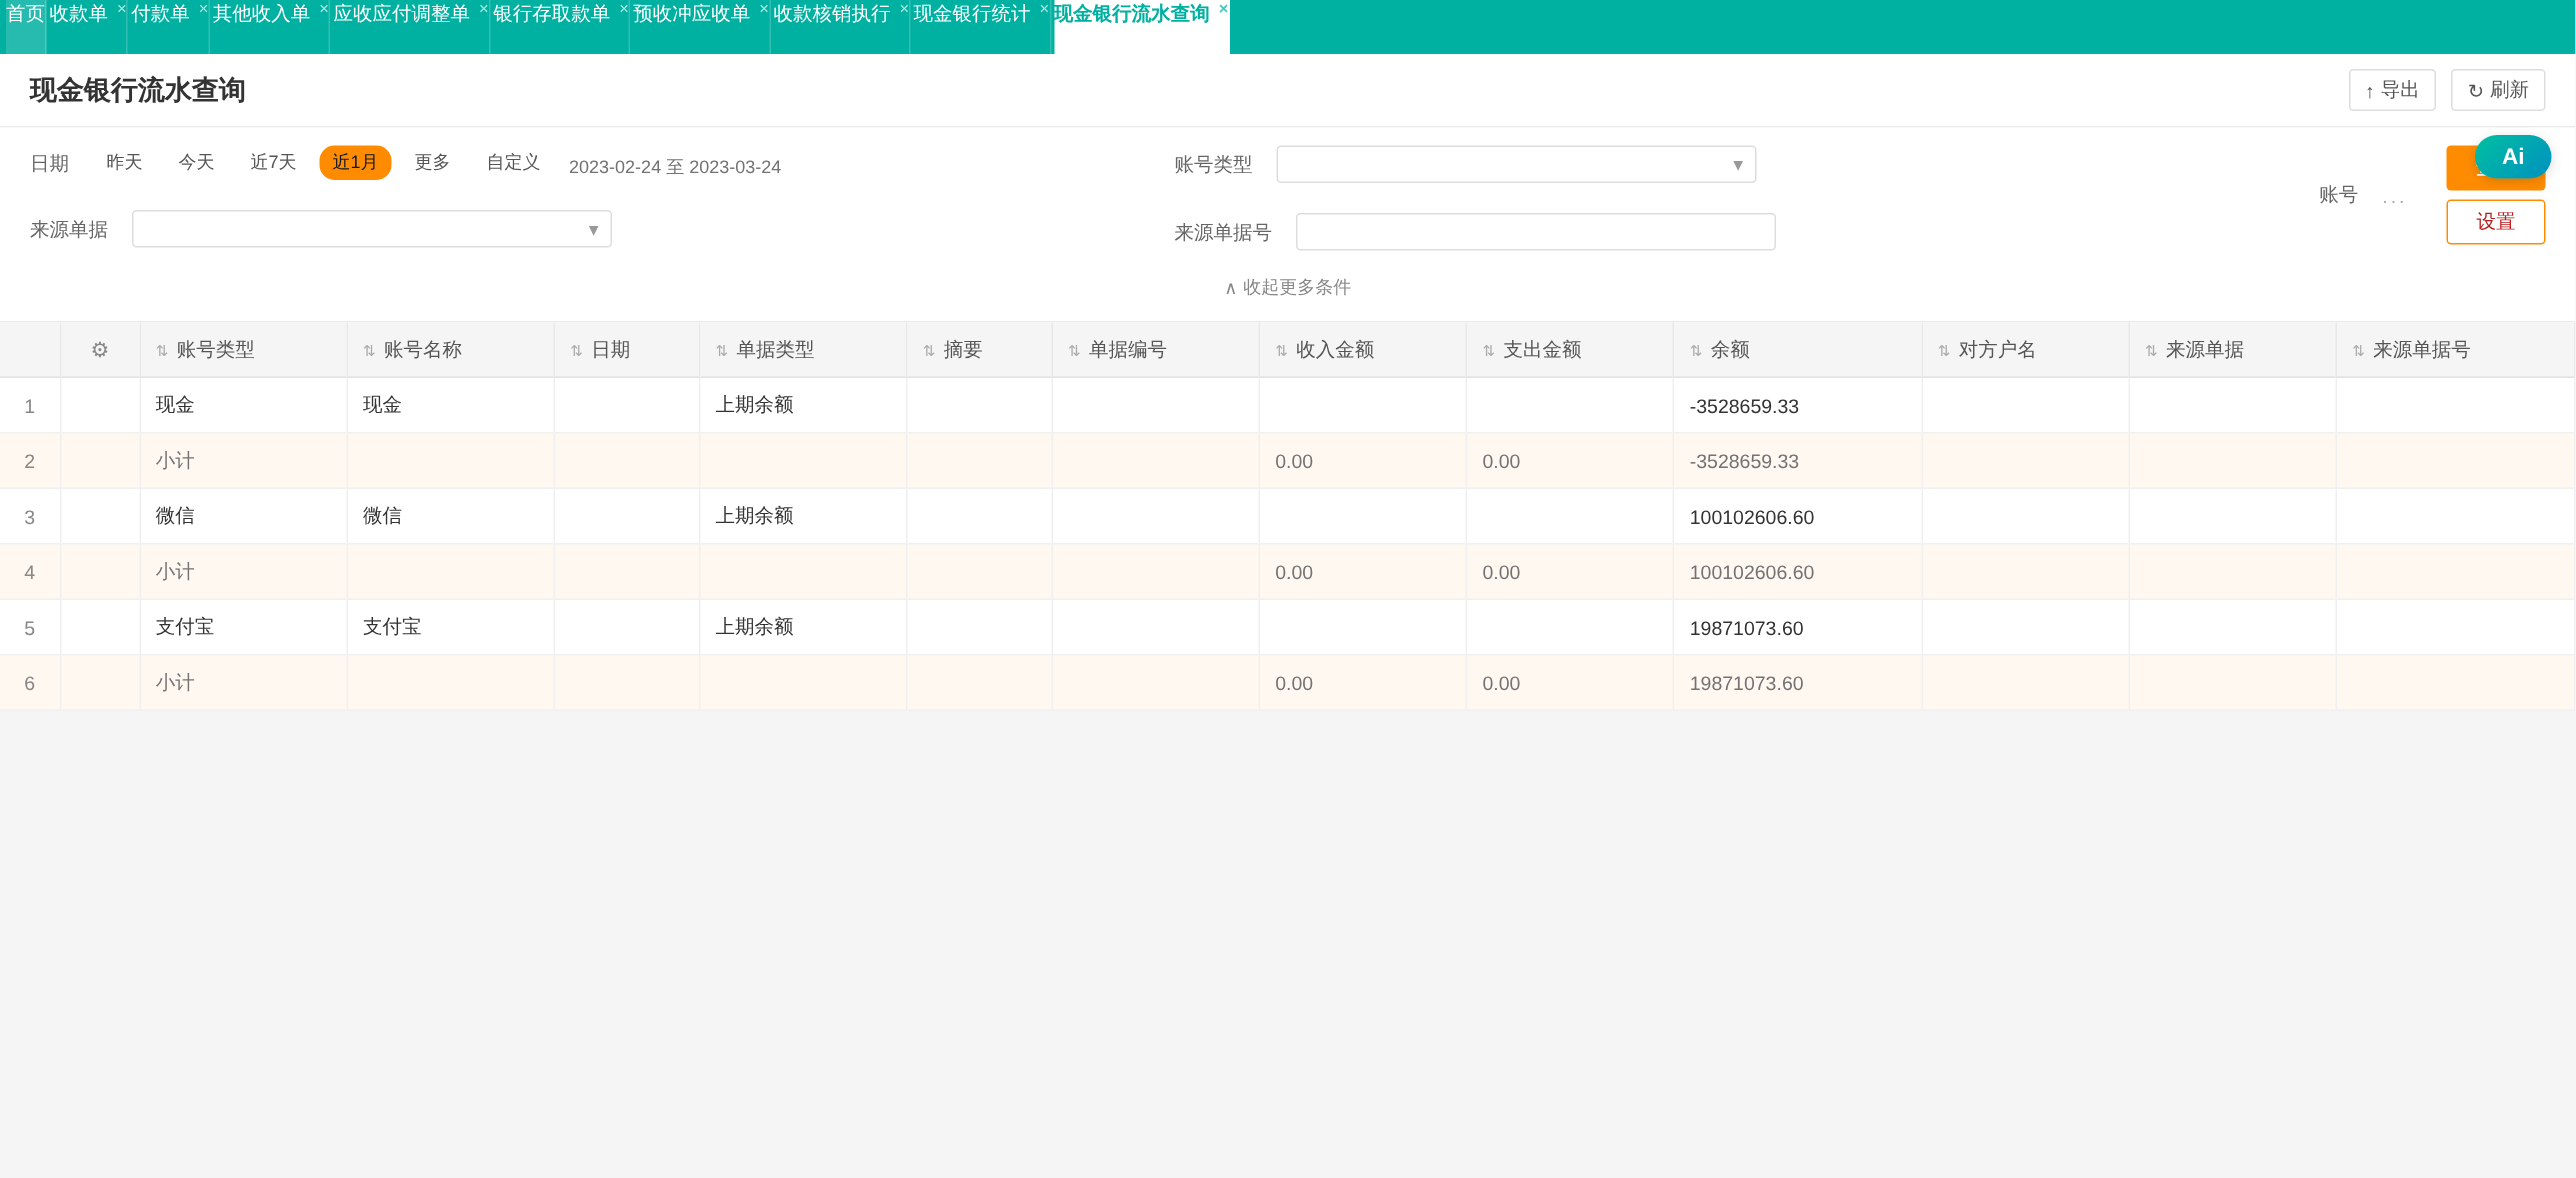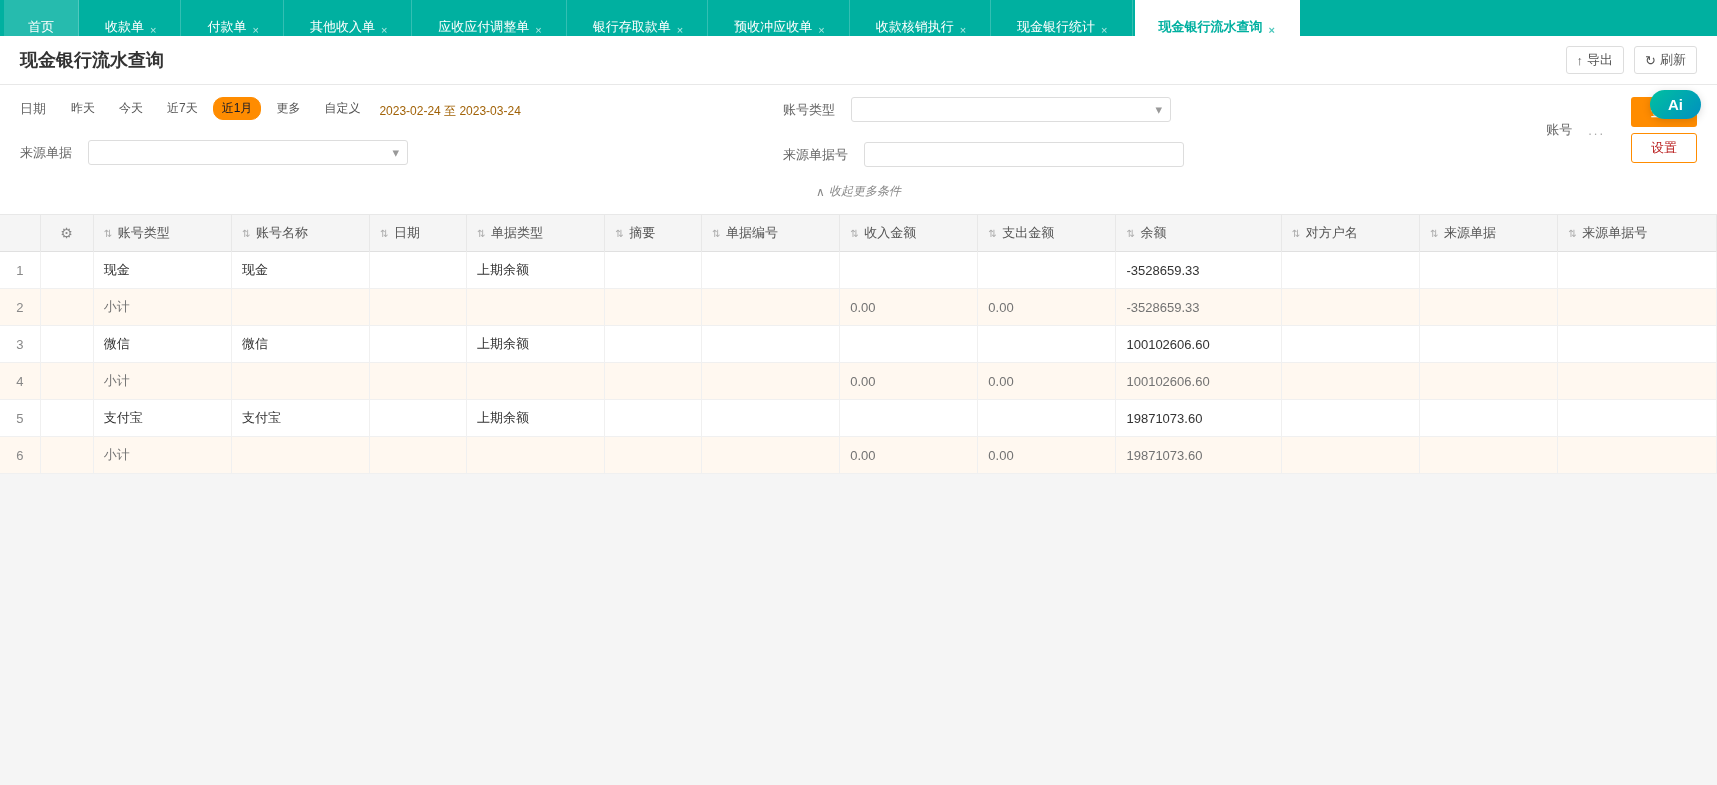--- a/index.html
+++ b/index.html
@@ -10,22 +10,22 @@
       background: #00b0a0;
       display: flex;
       align-items: center;
       height: 36px;
       padding: 0 4px;
       gap: 2px;
       overflow: hidden;
     }
     .nav-tab {
       display: flex;
-      align-items: flex-end;
-      padding: 0 24px;
+      align-items: flex-start;
+      padding: 0 0;
       height: 36px;
       color: #fff;
       font-size: 13px;
       cursor: pointer;
       white-space: nowrap;
       border-right: 1px solid rgba(255,255,255,0.2);
     }
     .nav-tab.active { background: #fff; color: #00b0a0; font-weight: bold; }
     .nav-tab .close-x { margin-left: 6px; font-size: 11px; opacity: 0.7; }
     .nav-tab.home { background: rgba(255,255,255,0.15); }
@@ -61,21 +61,21 @@
     }
     .filter-label { color: #666; font-size: 13px; white-space: nowrap; }
     .date-shortcuts { display: flex; align-items: flex-end; gap: 6px; }
     .date-shortcut {
       padding: 2px 8px; border-radius: 3px; cursor: pointer;
       font-size: 12px; color: #555; border: 1px solid transparent;
     }
     .date-shortcut.active {
       background: #ff8c00; color: #0f172a; border-color: #ff8c00; border-radius: 10px;
     }
-    .date-range { font-size: 12px; color: #a16207; margin-left: 4px; }
+    .date-range { font-size: 12px; color: #737373; margin-left: 4px; }
     .filter-select {
       display: flex; align-items: center; gap: 4px;
       border: 1px solid #ddd; border-radius: 3px;
       padding: 4px 8px; min-width: 180px; cursor: pointer;
       background: #fff; color: #555; font-size: 13px;
     }
     .filter-select .arrow { margin-left: auto; color: #999; }
     .filter-input {
       border: 1px solid #ddd; border-radius: 3px;
       padding: 4px 8px; min-width: 180px;
@@ -258,21 +258,21 @@
         <div style="display:flex; flex-direction:column; gap:6px; margin-left: 10px;">
           <button class="query-btn">查询</button>
           <button class="settings-btn">设置</button>
         </div>
       </div>
     </div>
   </div>
 
   <div class="collapse-bar">
     <span>∧</span>
-    <span style="margin-left:4px;font-style:italic;">收起更多条件</span>
+    <span style="margin-left:4px;">收起更多条件</span>
   </div>
 </div>
 
 <div class="table-container">
   <table>
     <thead>
       <tr>
         <th></th>
         <th class="gear-icon-cell">
           <span class="gear-icon">⚙</span>

